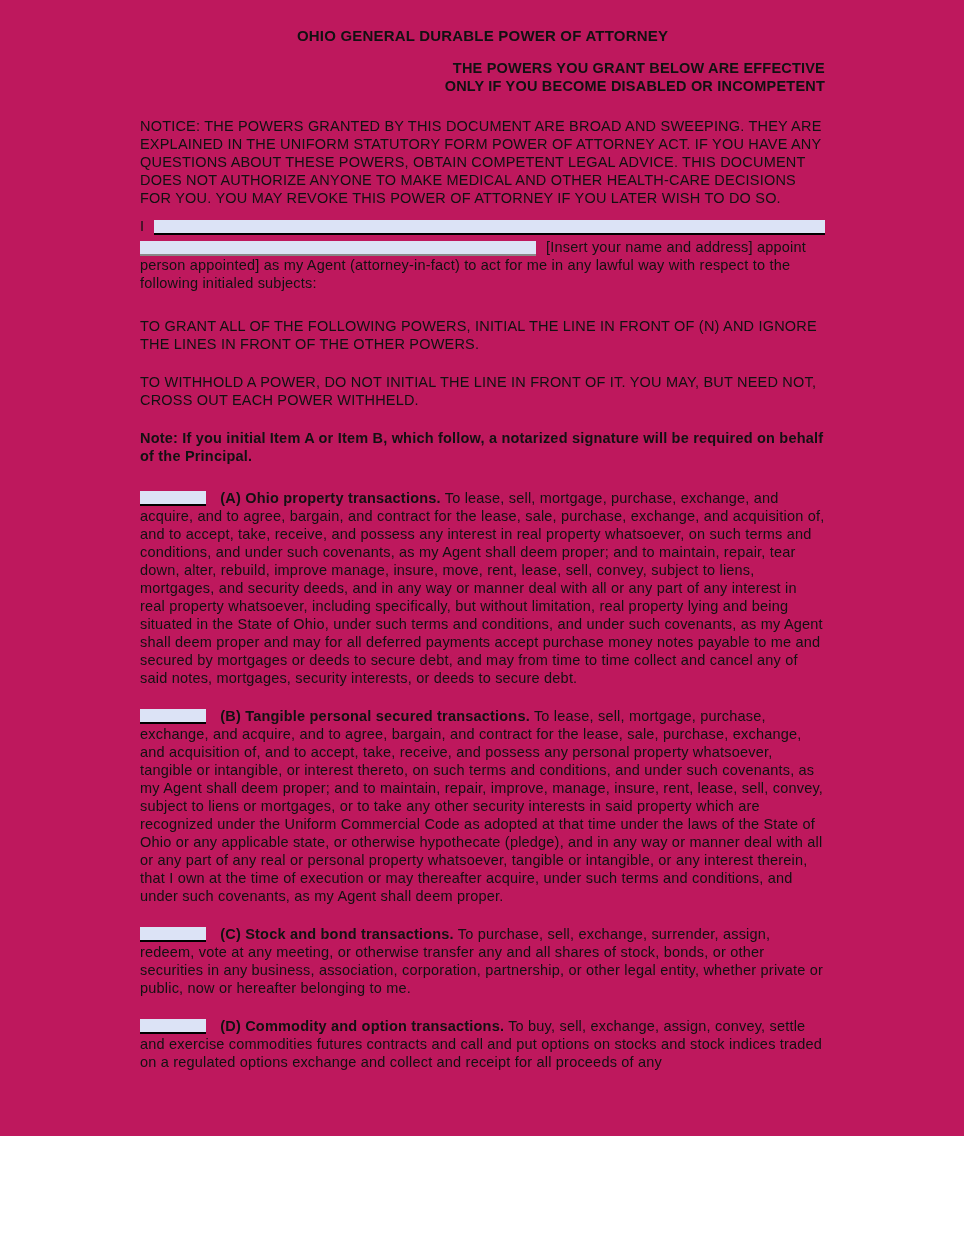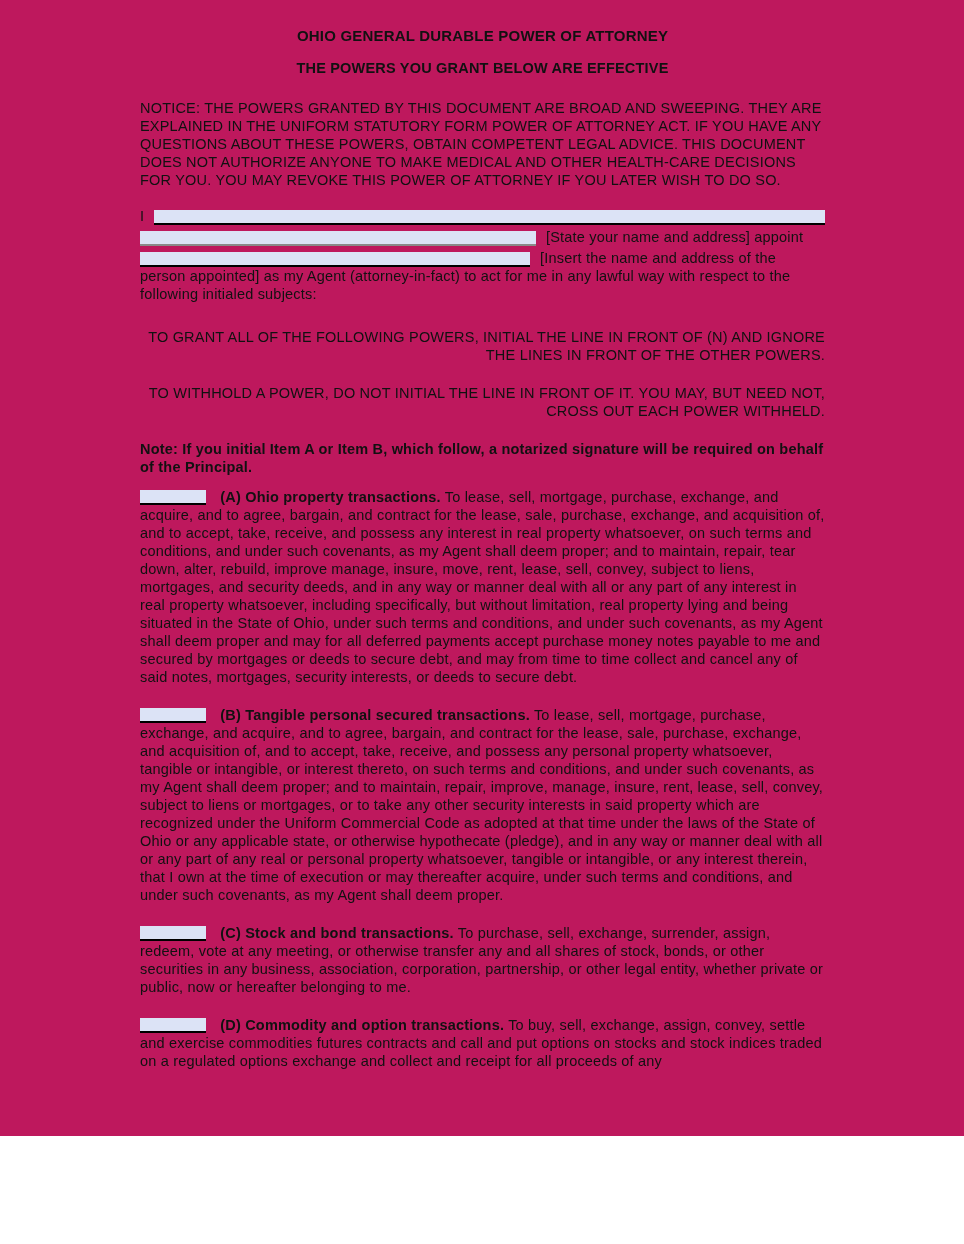--- a/index.html
+++ b/index.html
@@ -21,43 +21,43 @@
     padding: 27px 139px 0 140px; 
   }
   p { margin: 0; }
   .title {
     text-align: center;
     font-weight: bold;
     font-size: 15px;
     margin-bottom: 14px;
   }
   .subtitle {
-    text-align: center;
+    text-align: right;
     font-weight: bold;
     margin-bottom: 22px;
   }
-  .notice { margin-bottom: 13px; }
+  .notice { margin-bottom: 5px; }
   .appt-row { display: flex; align-items: flex-end; height: 21px; }
   .appt-row.first { height: 23px; }
   .lead { padding-right: 10px; }
   .field {
     display: inline-block;
     background: #dce3f6;
     border-bottom: 2px solid #000000;
     height: 15px;
     box-sizing: border-box;
   }
   .grow { flex: 1 1 auto; }
   .w-principal { width: 396px; margin-right: 10px; flex: 0 0 auto; }
   .w-agent    { width: 390px; margin-right: 10px; flex: 0 0 auto; }
   .underline-muted { border-bottom-color: #8a8a8a; }
   .hint { white-space: nowrap; }
   .continuation { margin-bottom: 25px; }
-  .inst { margin-bottom: 20px; text-align: right; }
-  .note { font-weight: bold; margin-bottom: 12px; }
+  .inst { margin-bottom: 20px; }
+  .note { font-weight: bold; margin-bottom: 24px; }
   .initial-heading { margin-bottom: 18px; }
   .power { margin-bottom: 20px; }
   .initial-blank {
     display: inline-block;
     width: 66px;
     height: 15px;
     background: #dce3f6;
     border-bottom: 2px solid #000000;
     margin-right: 10px;
     vertical-align: -3px;
@@ -68,36 +68,33 @@
 </head>
 <body>
 
 <div class="page">
   <div class="content">
 
     <div class="title">OHIO GENERAL DURABLE POWER OF ATTORNEY</div>
 
     <div class="subtitle">
       <div>THE POWERS YOU GRANT BELOW ARE EFFECTIVE</div>
+      <div>ONLY IF YOU BECOME DISABLED OR INCOMPETENT</div>
     </div>
 
     <p class="notice">NOTICE:  THE POWERS GRANTED BY THIS DOCUMENT ARE BROAD AND SWEEPING. THEY ARE EXPLAINED IN THE UNIFORM STATUTORY FORM POWER OF ATTORNEY ACT. IF YOU HAVE ANY QUESTIONS ABOUT THESE POWERS, OBTAIN COMPETENT LEGAL ADVICE.  THIS DOCUMENT DOES NOT AUTHORIZE ANYONE TO MAKE MEDICAL AND OTHER HEALTH-CARE DECISIONS FOR YOU. YOU MAY REVOKE THIS POWER OF ATTORNEY IF YOU LATER WISH TO DO SO.</p>
 
     <div>
       <div class="appt-row first">
         <span class="lead">I</span>
         <span class="field grow"></span>
       </div>
       <div class="appt-row">
         <span class="field w-principal underline-muted"></span>
-        <span class="hint">[State your name and address] appoint</span>
-      </div>
-      <div class="appt-row">
-        <span class="field w-agent"></span>
-        <span class="hint">[Insert the name and address of the</span>
+        <span class="hint">[Insert your name and address] appoint</span>
       </div>
       <p class="continuation">person appointed] as my Agent (attorney-in-fact) to act for me in any lawful way with respect to the following initialed subjects:</p>
     </div>
 
     <p class="inst">TO GRANT ALL OF THE FOLLOWING POWERS, INITIAL THE LINE IN FRONT OF (N) AND IGNORE THE LINES IN FRONT OF THE OTHER POWERS.</p>
 
 
     <p class="inst">TO WITHHOLD A POWER, DO NOT INITIAL THE LINE IN FRONT OF IT. YOU MAY, BUT NEED NOT, CROSS OUT EACH POWER WITHHELD.</p>
 
     <p class="note">Note:  If you initial Item A or Item B, which follow, a notarized signature will be required on behalf of the Principal.</p>

